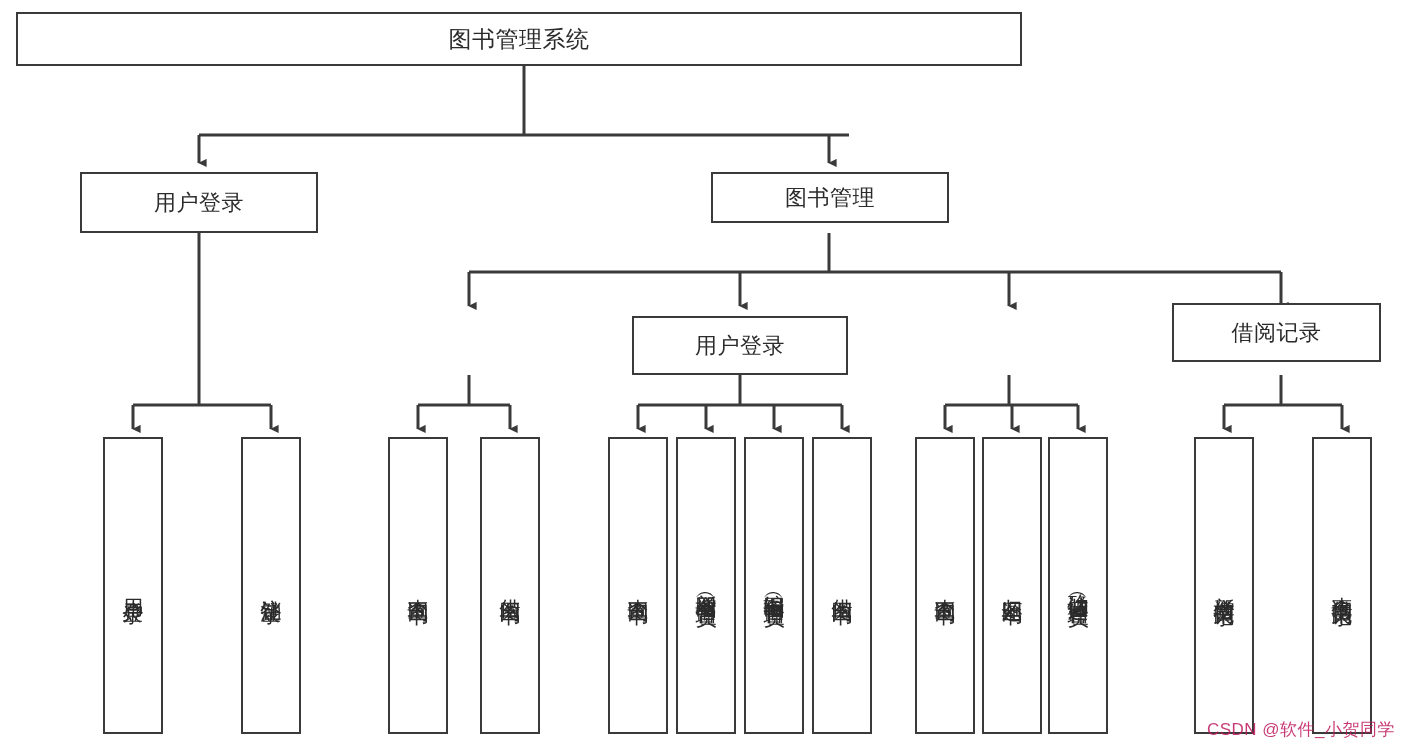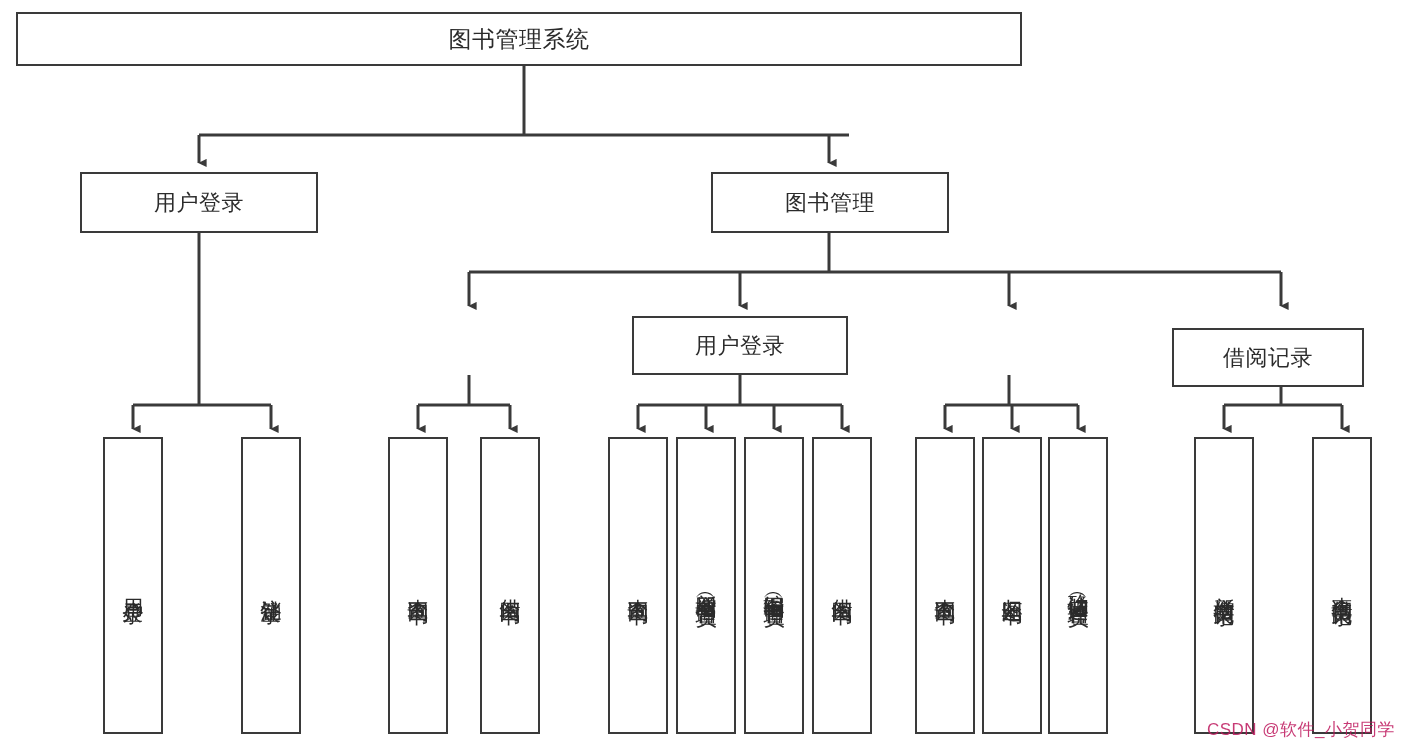--- a/index.html
+++ b/index.html
@@ -126,28 +126,28 @@
     </g>
   </svg>
 
   <div class="node horiz root" style="left:16px; top:12px; width:1006px; height:54px;">
     <span>图书管理系统</span>
   </div>
 
   <div class="node horiz" style="left:80px; top:172px; width:238px; height:61px;">
     <span>用户登录</span>
   </div>
-  <div class="node horiz" style="left:711px; top:172px; width:238px; height:61px;">
+  <div class="node horiz" style="left:711px; top:172px; width:238px; height:51px;">
     <span>图书管理</span>
   </div>
 
   <div class="node horiz" style="left:632px; top:316px; width:216px; height:59px;">
     <span>用户登录</span>
   </div>
-  <div class="node horiz" style="left:1172px; top:328px; width:192px; height:59px;">
+  <div class="node horiz" style="left:1172px; top:303px; width:209px; height:59px;">
     <span>借阅记录</span>
   </div>
 
   <div class="node vert" style="left:103px; top:437px; width:60px; height:297px;">
     <span class="vlabel">用户登录</span>
   </div>
   <div class="node vert" style="left:241px; top:437px; width:60px; height:297px;">
     <span class="vlabel">注销登录</span>
   </div>
 

